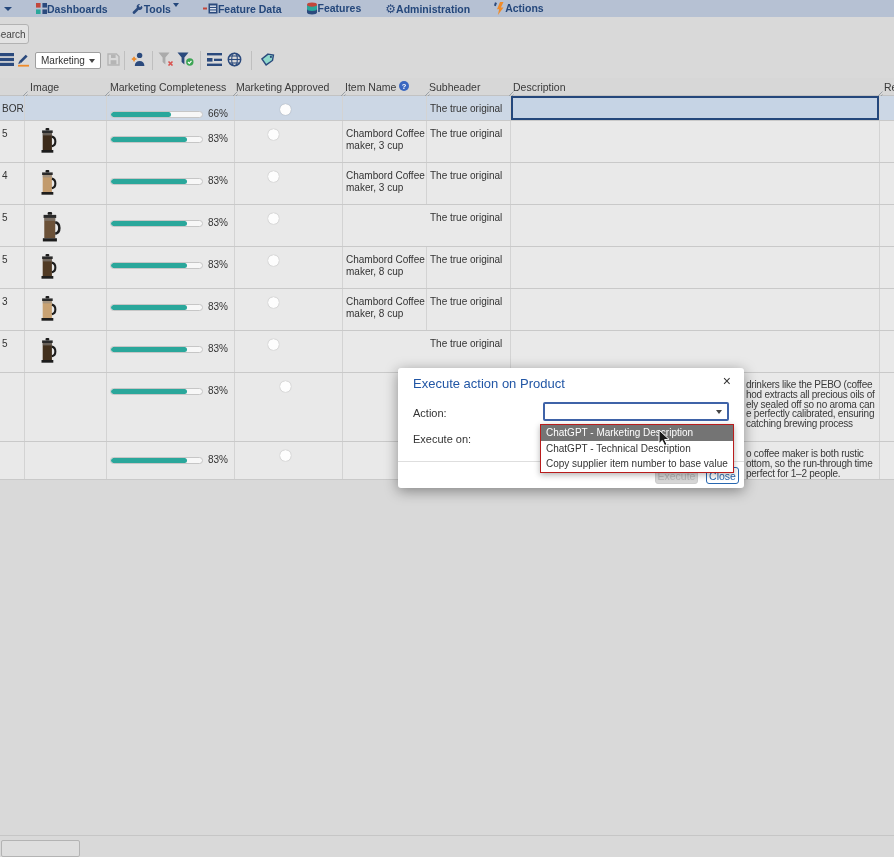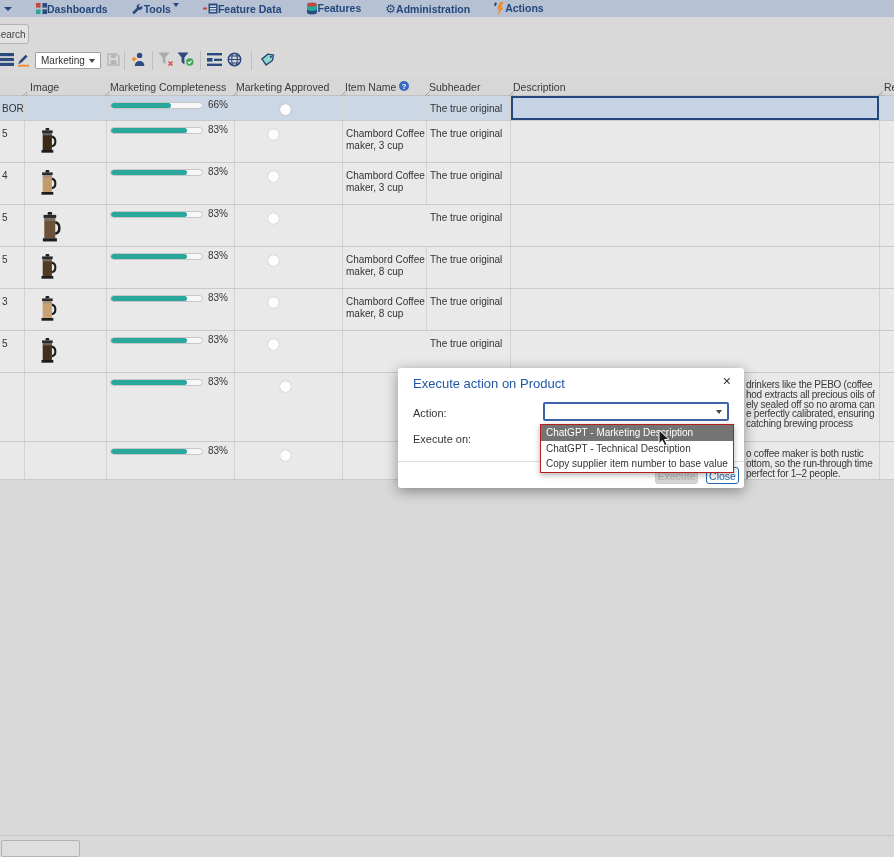--- a/index.html
+++ b/index.html
@@ -37,21 +37,21 @@
   
   .tbl { position:absolute; left:0; top:78px; width:894px; }
   .thead { position:relative; height:18px; background:#d7d7d7; border-bottom:1px solid #c2c2c2; font-size:10.5px; color:#3a3a3a; }
   .th { position:absolute; top:3px; white-space:nowrap; display:flex; align-items:center; gap:3px; }
   .rmark { position:absolute; top:10px; }
   .trow { position:relative; border-bottom:1px solid #c9c9c9; background:#e9e9e9; }
   .trow.selected { background:#ccd7e5; }
   .cell { position:absolute; top:0; bottom:0; border-right:1px solid #d3d3d3; padding-top:7px; font-size:10px; line-height:11.5px; }
   .c-label { left:0;   width:25px; padding-left:2px; overflow:hidden; }
   .c-image { left:25px; width:82px; padding-left:12px; }
-  .c-comp  { left:107px; width:128px; display:flex; gap:5px; padding-left:3px; padding-top:6px; }
+  .c-comp  { left:107px; width:128px; display:flex; gap:5px; padding-left:3px; padding-top:15px; }
   .c-appr  { left:235px; width:108px; }
   .c-item  { left:343px; width:84px; padding-left:3px; }
   .c-sub   { left:427px; width:84px; padding-left:3px; }
   .c-desc  { left:511px; width:369px; padding-left:235px; letter-spacing:-0.25px; }
   .c-re    { left:880px; width:14px; border-right:none; }
   .c-desc.sel-cell { background:#c6d4e5; box-shadow:inset 0 0 0 2px #24477b; }
   .pbar { width:93px; height:7px; background:#f7f7f7; border:1px solid #c6c6c6; border-radius:4px; overflow:hidden; }
   .pfill { height:100%; background:#2aa79b; border-radius:4px; }
   .plabel { font-size:10px; color:#333; margin-top:-3px; }
   .toggle { position:relative; margin-left:44px; margin-top:1px; width:23px; height:12px; border-radius:7px; cursor:pointer; }

